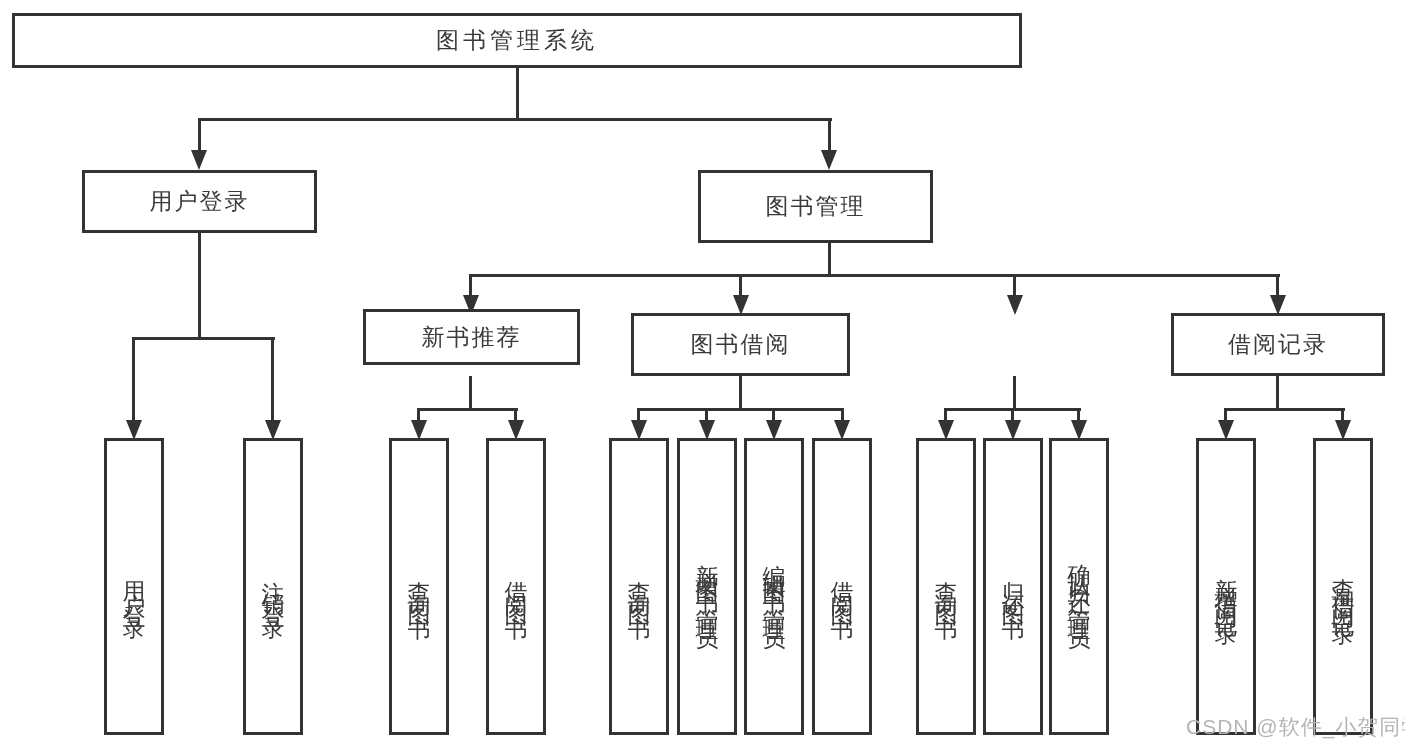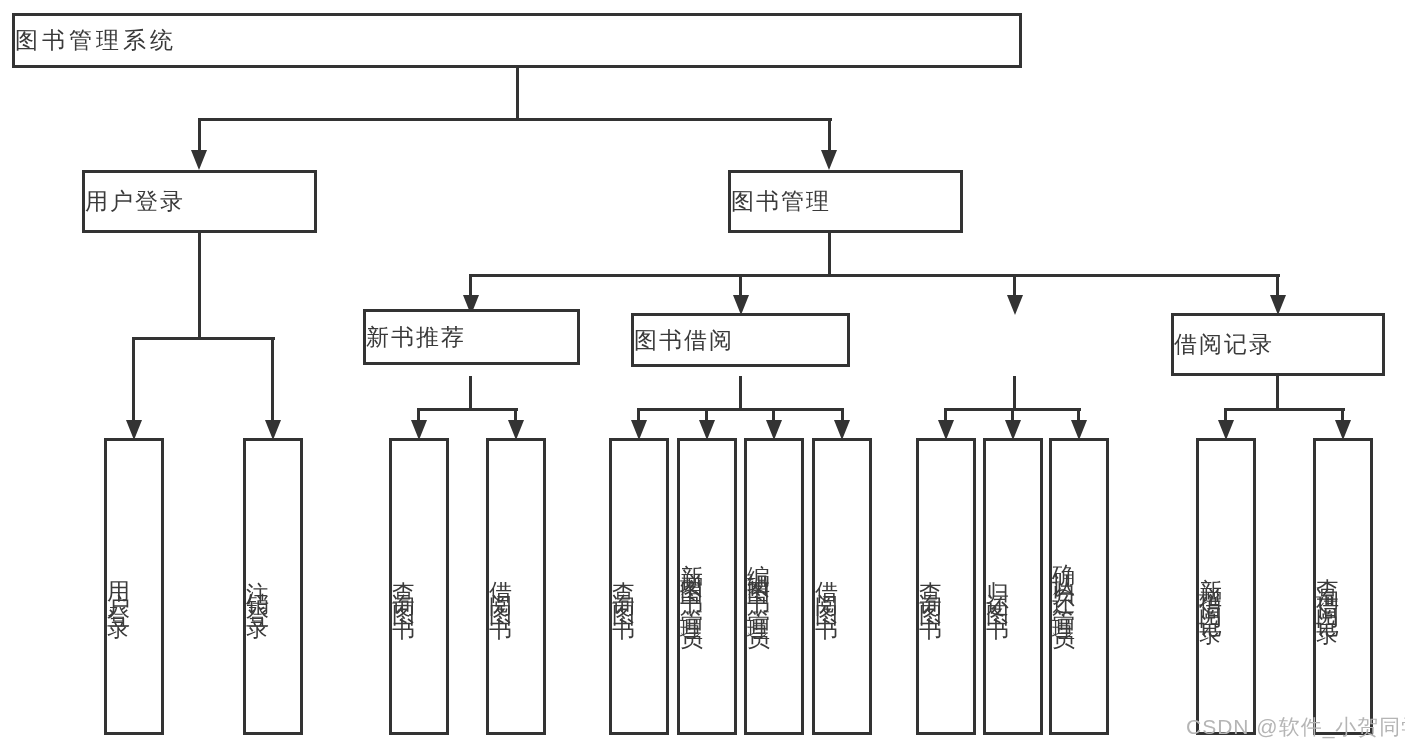--- a/index.html
+++ b/index.html
@@ -5,21 +5,21 @@
   html,body{margin:0;padding:0;background:#fff;}
   #canvas{
     position:relative;width:1405px;height:747px;overflow:hidden;
     background:var(--bg,#ffffff);
     font-family:"Liberation Sans","DejaVu Sans",sans-serif;
   }
   .box{
     position:absolute;box-sizing:border-box;
     background:var(--fill,#ffffff);
     border:3px solid var(--line,#333333);
-    display:flex;align-items:center;justify-content:flex-start;
+    display:flex;align-items:center;justify-content:center;
     color:var(--text,#3a3a3a);
     font-size:23px;letter-spacing:2px;
     z-index:2;
   }
   .box.root span{font-size:23px;letter-spacing:4px;}
   .box.v span{
     writing-mode:vertical-rl;text-orientation:mixed;
     letter-spacing:12px;line-height:1;
   }
   .box.v.long span{letter-spacing:9px;}
@@ -48,21 +48,21 @@
   <div class="vl" style="left:516px;top:68px;height:50px"></div>
   <div class="hl" style="left:198px;top:118px;width:634px"></div>
   <div class="vl" style="left:198px;top:118px;height:34px"></div>
   <div class="vl" style="left:828px;top:118px;height:34px"></div>
   <div class="ah" style="left:191px;top:150px"></div>
   <div class="ah" style="left:821px;top:150px"></div>
 
   <div class="box" style="left:82px;top:170px;width:235px;height:63px">
     <span>用户登录</span>
   </div>
-  <div class="box" style="left:728px;top:170px;width:235px;height:63px">
+  <div class="box" style="left:698px;top:170px;width:235px;height:73px">
     <span>图书管理</span>
   </div>
 
   <div class="vl" style="left:198px;top:233px;height:104px"></div>
   <div class="hl" style="left:132px;top:337px;width:143px"></div>
   <div class="vl" style="left:132px;top:337px;height:85px"></div>
   <div class="vl" style="left:271px;top:337px;height:85px"></div>
   <div class="ah" style="left:126px;top:420px"></div>
   <div class="ah" style="left:265px;top:420px"></div>
 
@@ -73,21 +73,21 @@
   <div class="vl" style="left:1013px;top:274px;height:25px"></div>
   <div class="vl" style="left:1276px;top:274px;height:25px"></div>
   <div class="ah" style="left:463px;top:295px"></div>
   <div class="ah" style="left:733px;top:295px"></div>
   <div class="ah" style="left:1007px;top:295px"></div>
   <div class="ah" style="left:1270px;top:295px"></div>
 
   <div class="box" style="left:363px;top:309px;width:217px;height:56px">
     <span>新书推荐</span>
   </div>
-  <div class="box" style="left:631px;top:313px;width:219px;height:54px">
+  <div class="box" style="left:631px;top:313px;width:219px;height:63px">
     <span>图书借阅</span>
   </div>
   <div class="box" style="left:1171px;top:313px;width:214px;height:63px">
     <span>借阅记录</span>
   </div>
 
   <div class="vl" style="left:469px;top:376px;height:32px"></div>
   <div class="vl" style="left:739px;top:376px;height:32px"></div>
   <div class="vl" style="left:1013px;top:376px;height:32px"></div>
   <div class="vl" style="left:1276px;top:376px;height:32px"></div>

